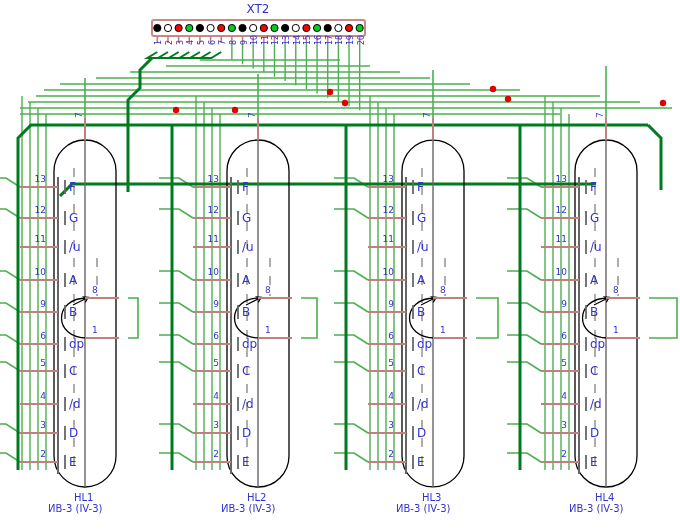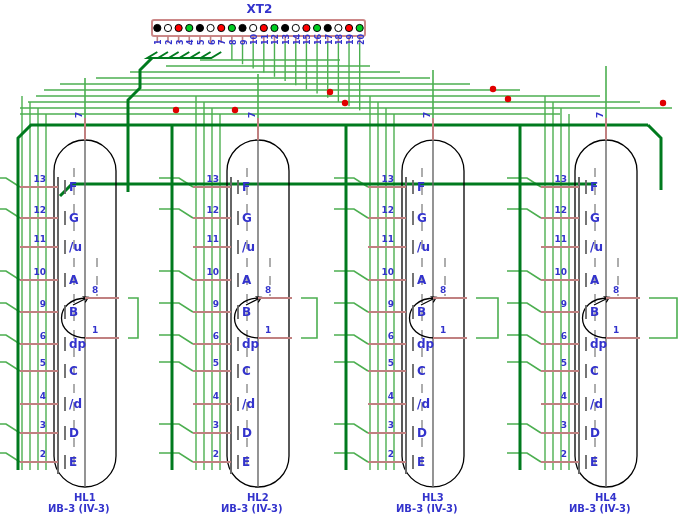--- a/index.html
+++ b/index.html
@@ -1,18 +1,18 @@
 <!DOCTYPE html>
 <html><head>
 <meta charset="utf-8">
 <style>
   html,body{margin:0;padding:0;background:#ffffff;}
   body{width:680px;height:529px;overflow:hidden;
        font-family:"DejaVu Sans","Liberation Sans",sans-serif;}
-  #stage{position:relative;width:680px;height:529px;font-weight:bold;}
+  #stage{position:relative;width:680px;height:529px;}
   #stage svg{position:absolute;left:0;top:0;}
   .lbl{position:absolute;white-space:nowrap;}
 </style>
 </head>
 <body>
 
 <div id="stage">
 
   <svg width="680" height="529">
     <defs>

